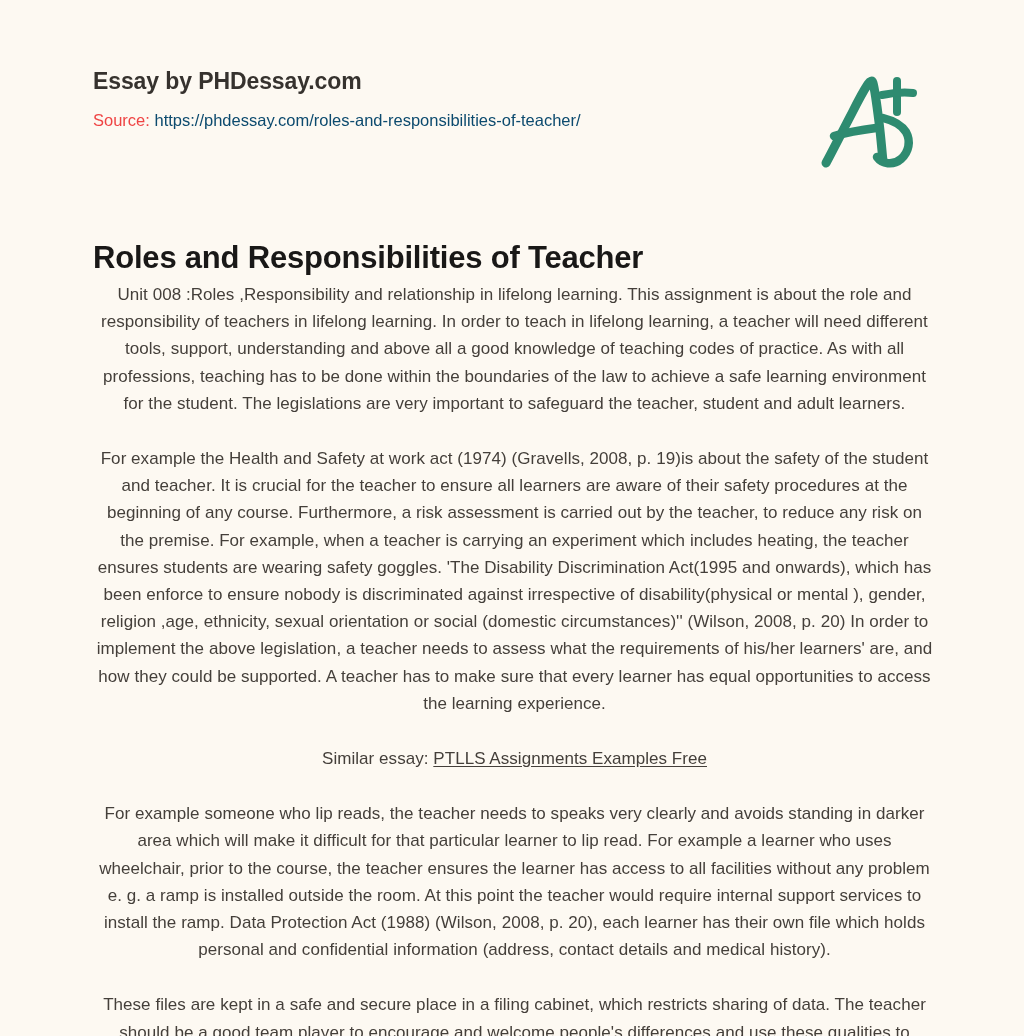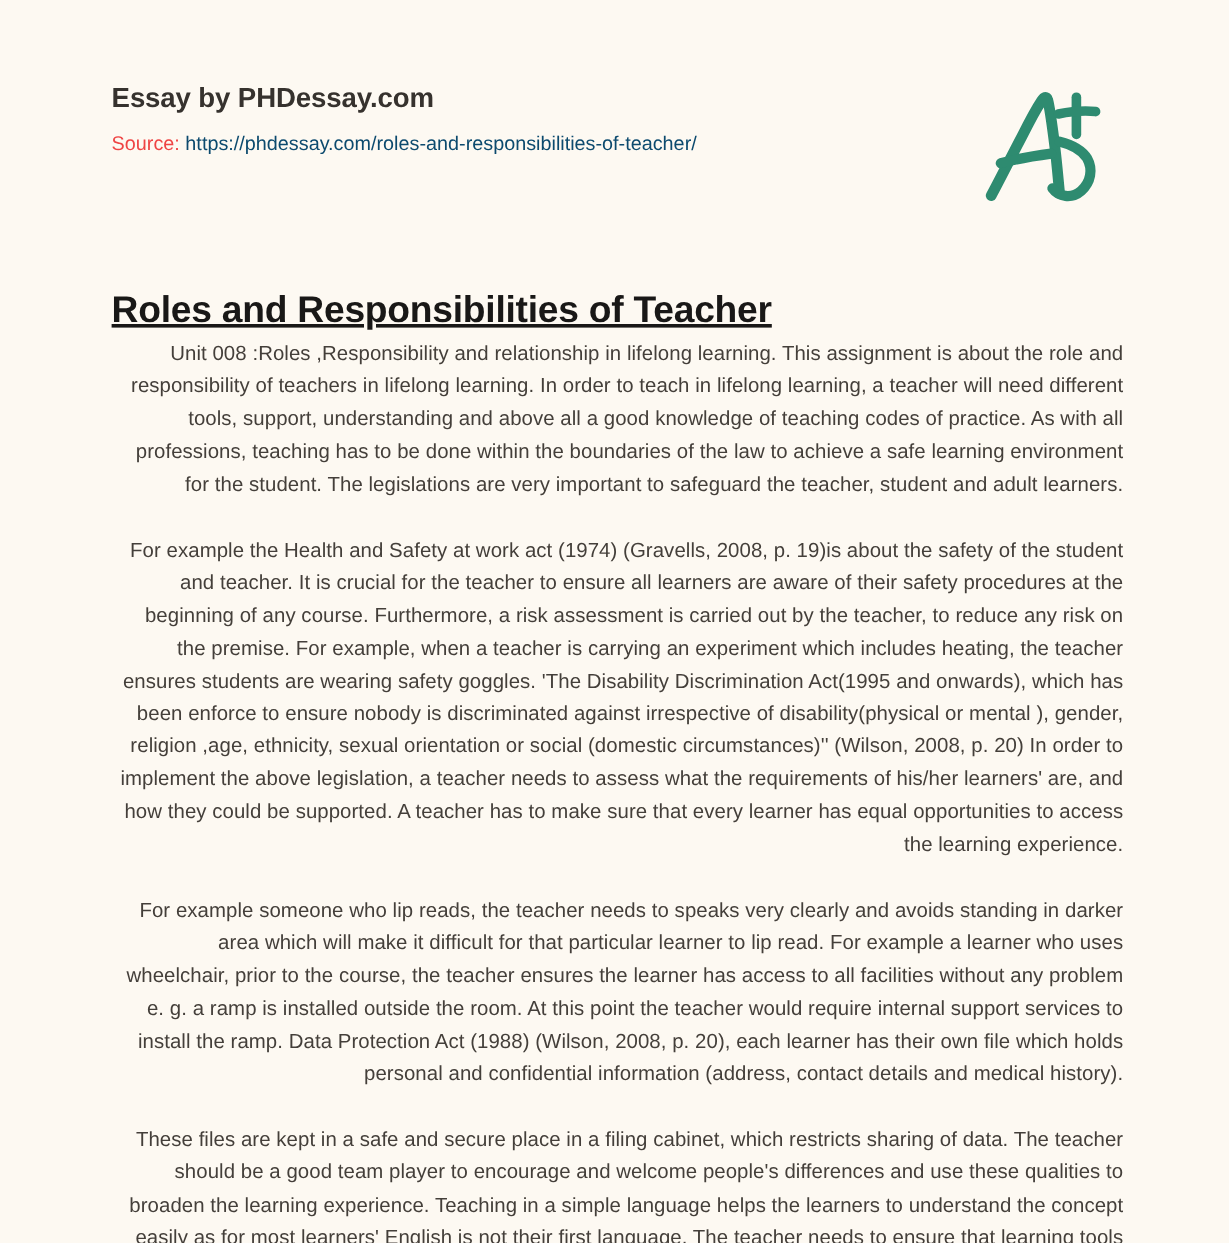--- a/index.html
+++ b/index.html
@@ -76,37 +76,36 @@
   .doc-title {
     position: absolute;
     left: 93px;
     top: 216px;
     right: 64px;
     font-size: 31px;
     font-weight: bold;
     color: #191817;
     letter-spacing: -0.2px;
     line-height: 42px;
-    text-decoration: underline;
   }
 
   
   .article {
     position: absolute;
     left: 93px;
     top: 281px;
     width: 843px;
   }
 
   .article p {
     margin: 0 0 28px 0;
     font-size: 17px;
     line-height: 27.2px;
     color: #443f3a;
-    text-align: right;
+    text-align: center;
     letter-spacing: 0.05px;
   }
 
   .similar {
     margin: 0 0 28px 0;
     font-size: 17px;
     line-height: 27.2px;
     color: #443f3a;
   }
 
@@ -145,20 +144,24 @@
   </div>
 
   <h1 class="doc-title">Roles and Responsibilities of Teacher</h1>
 
   <div class="article">
 
     <p>Unit 008 :Roles ,Responsibility and relationship in lifelong learning. This assignment is about the role and responsibility of teachers in lifelong learning. In order to teach in lifelong learning, a teacher will need different tools, support, understanding and above all a good knowledge of teaching codes of practice. As with all professions, teaching has to be done within the boundaries of the law to achieve a safe learning environment for the student. The legislations are very important to safeguard the teacher, student and adult learners.</p>
 
     <p>For example the Health and Safety at work act (1974) (Gravells, 2008, p. 19)is about the safety of the student and teacher. It is crucial for the teacher to ensure all learners are aware of their safety procedures at the beginning of any course. Furthermore, a risk assessment is carried out by the teacher, to reduce any risk on the premise. For example, when a teacher is carrying an experiment which includes heating, the teacher ensures students are wearing safety goggles. 'The Disability Discrimination Act(1995 and onwards), which has been enforce to ensure nobody is discriminated against irrespective of disability(physical or mental ), gender, religion ,age, ethnicity, sexual orientation or social (domestic circumstances)'' (Wilson, 2008, p. 20) In order to implement the above legislation, a teacher needs to assess what the requirements of his/her learners' are, and how they could be supported. A teacher has to make sure that every learner has equal opportunities to access the learning experience.</p>
 
+    <p class="similar">
+      <span>Similar essay:</span>
+      <a href="#">PTLLS Assignments Examples Free</a>
+    </p>
 
     <p>For example someone who lip reads, the teacher needs to speaks very clearly and avoids standing in darker area which will make it difficult for that particular learner to lip read. For example a learner who uses wheelchair, prior to the course, the teacher ensures the learner has access to all facilities without any problem e. g. a ramp is installed outside the room. At this point the teacher would require internal support services to install the ramp. Data Protection Act (1988) (Wilson, 2008, p. 20), each learner has their own file which holds personal and confidential information (address, contact details and medical history).</p>
 
     <p>These files are kept in a safe and secure place in a filing cabinet, which restricts sharing of data. The teacher should be a good team player to encourage and welcome people's differences and use these qualities to broaden the learning experience. Teaching in a simple language helps the learners to understand the concept easily as for most learners' English is not their first language. The teacher needs to ensure that learning tools like handouts are unbiased and exclude inappropriate comments from the classroom. It is important for a teacher to practise equality and diversity effectively so as to</p>
 
   </div>
 
 </div>
 
 </body></html>

